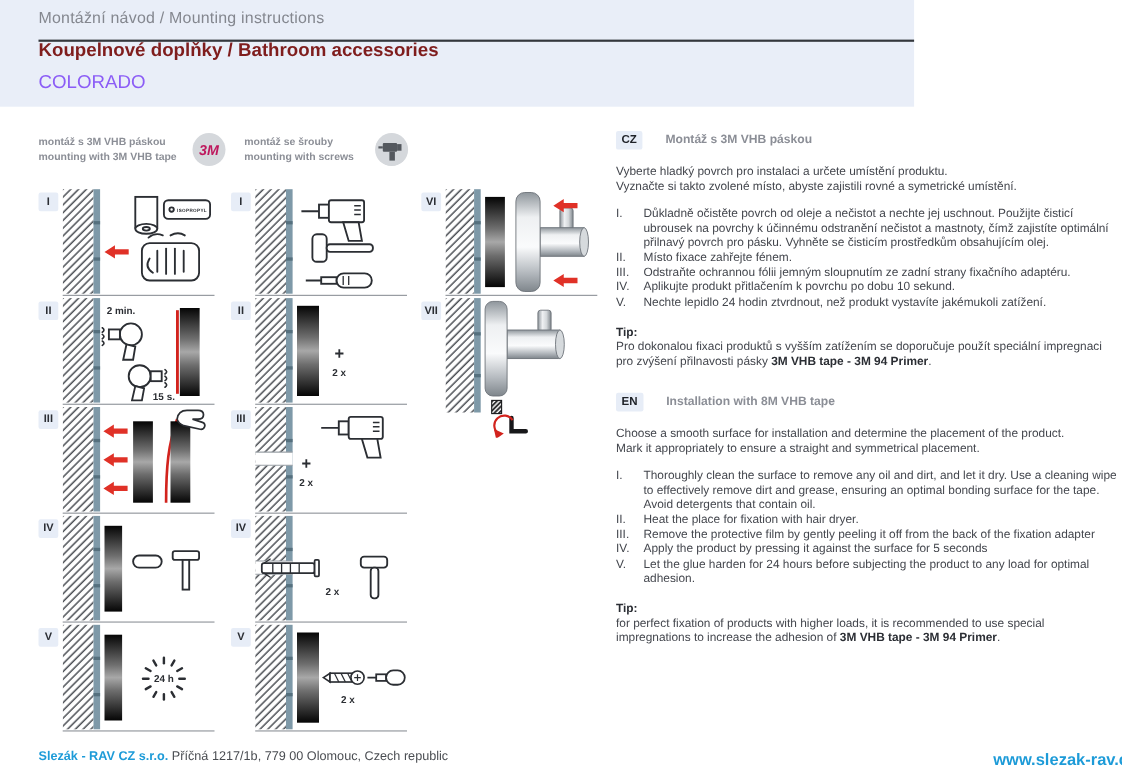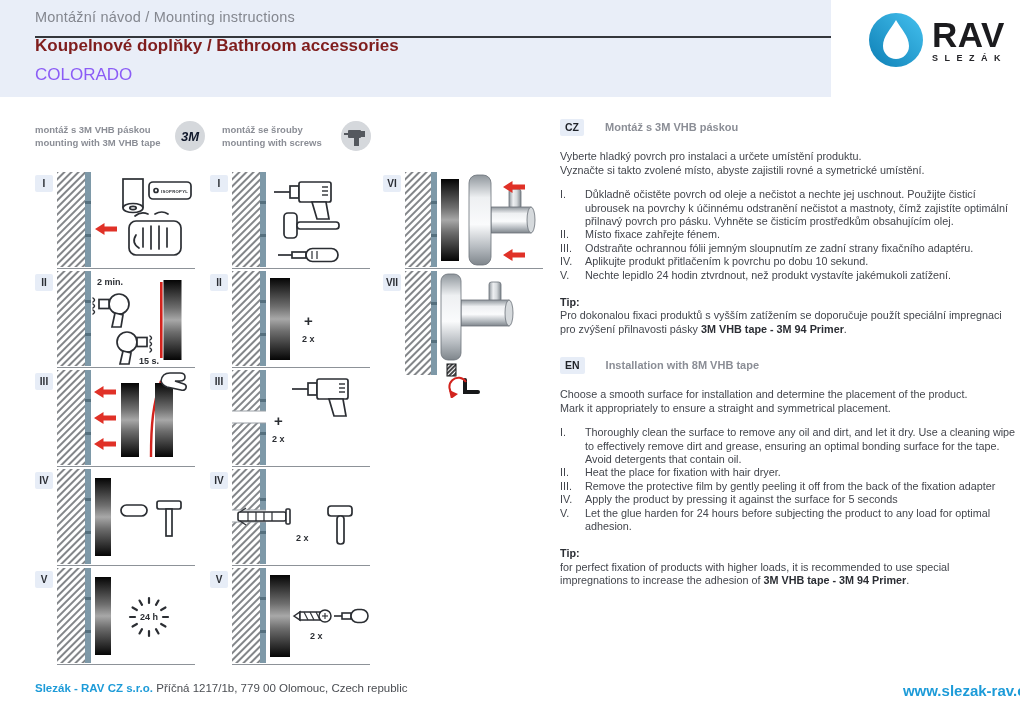--- a/index.html
+++ b/index.html
@@ -15,21 +15,21 @@
 
   
   .logo{position:absolute;left:868px;top:12px;display:flex;align-items:center;gap:8px;}
   .rav{font-size:35px;font-weight:700;color:#1b1b1e;line-height:34px;letter-spacing:.5px;}
   .slez{font-size:9px;font-weight:700;color:#26262a;letter-spacing:6.5px;margin-top:1px;}
 
   
   .mh{position:absolute;top:124px;font-size:9.5px;line-height:12.5px;font-weight:700;color:#8b8e96;}
   .mbadge{position:absolute;top:121px;width:30px;height:30px;border-radius:50%;background:#d5d8dc;
           display:flex;align-items:center;justify-content:center;}
-  .m3m{color:#0f172a;font-weight:700;font-style:italic;font-size:13px;}
+  .m3m{color:#be185d;font-weight:700;font-style:italic;font-size:13px;}
 
   
   .col{position:absolute;top:170px;}
   .cell{position:relative;width:162px;height:99px;}
   .cell.tall{height:130px;}
   .cell.sep::after{content:"";position:absolute;left:22px;right:2px;bottom:0;height:1px;background:#8d9298;}
   .rn{position:absolute;left:0;top:5px;width:18px;height:17px;background:#e7edf7;color:#2b2e34;
       font-size:10px;font-weight:700;display:flex;align-items:center;justify-content:center;border-radius:2px;}
   .cell svg{position:absolute;left:22px;top:1px;}
   .slbl{font-size:9px;font-weight:600;fill:#2b2e33;}
@@ -99,36 +99,20 @@
     </defs>
   </svg>
 
   <div class="hdr">
     <div class="sup">Montážní návod / Mounting instructions</div>
     <div class="rule"></div>
     <div class="t1">Koupelnové doplňky / Bathroom accessories</div>
     <div class="t2">COLORADO</div>
   </div>
 
-  <div class="logo">
-    <svg width="56" height="56">
-      <defs>
-        <linearGradient id="dg" x1="0" y1="1" x2="1" y2="0">
-          <stop offset="0" stop-color="#0d7fb5"></stop>
-            <stop offset="1" stop-color="#45c1ef"></stop>
-        </linearGradient>
-      </defs>
-      <circle cx="28" cy="28" r="27" fill="url(#dg)"></circle>
-      <path d="M28 8 C33 17 41 24 41 34 A13 13 0 0 1 15 34 C15 24 23 17 28 8 Z" fill="#ffffff"></path>
-    </svg>
-    <div>
-      <div class="rav">RAV</div>
-      <div class="slez">SLEZÁK</div>
-    </div>
-  </div>
 
   <div class="mh" style="left:35px;">
     <div>montáž s 3M VHB páskou</div>
     <div>mounting with 3M VHB tape</div>
   </div>
   <div class="mbadge" style="left:175px;">
     <span class="m3m">3M</span>
   </div>
 
   <div class="mh" style="left:222px;">

